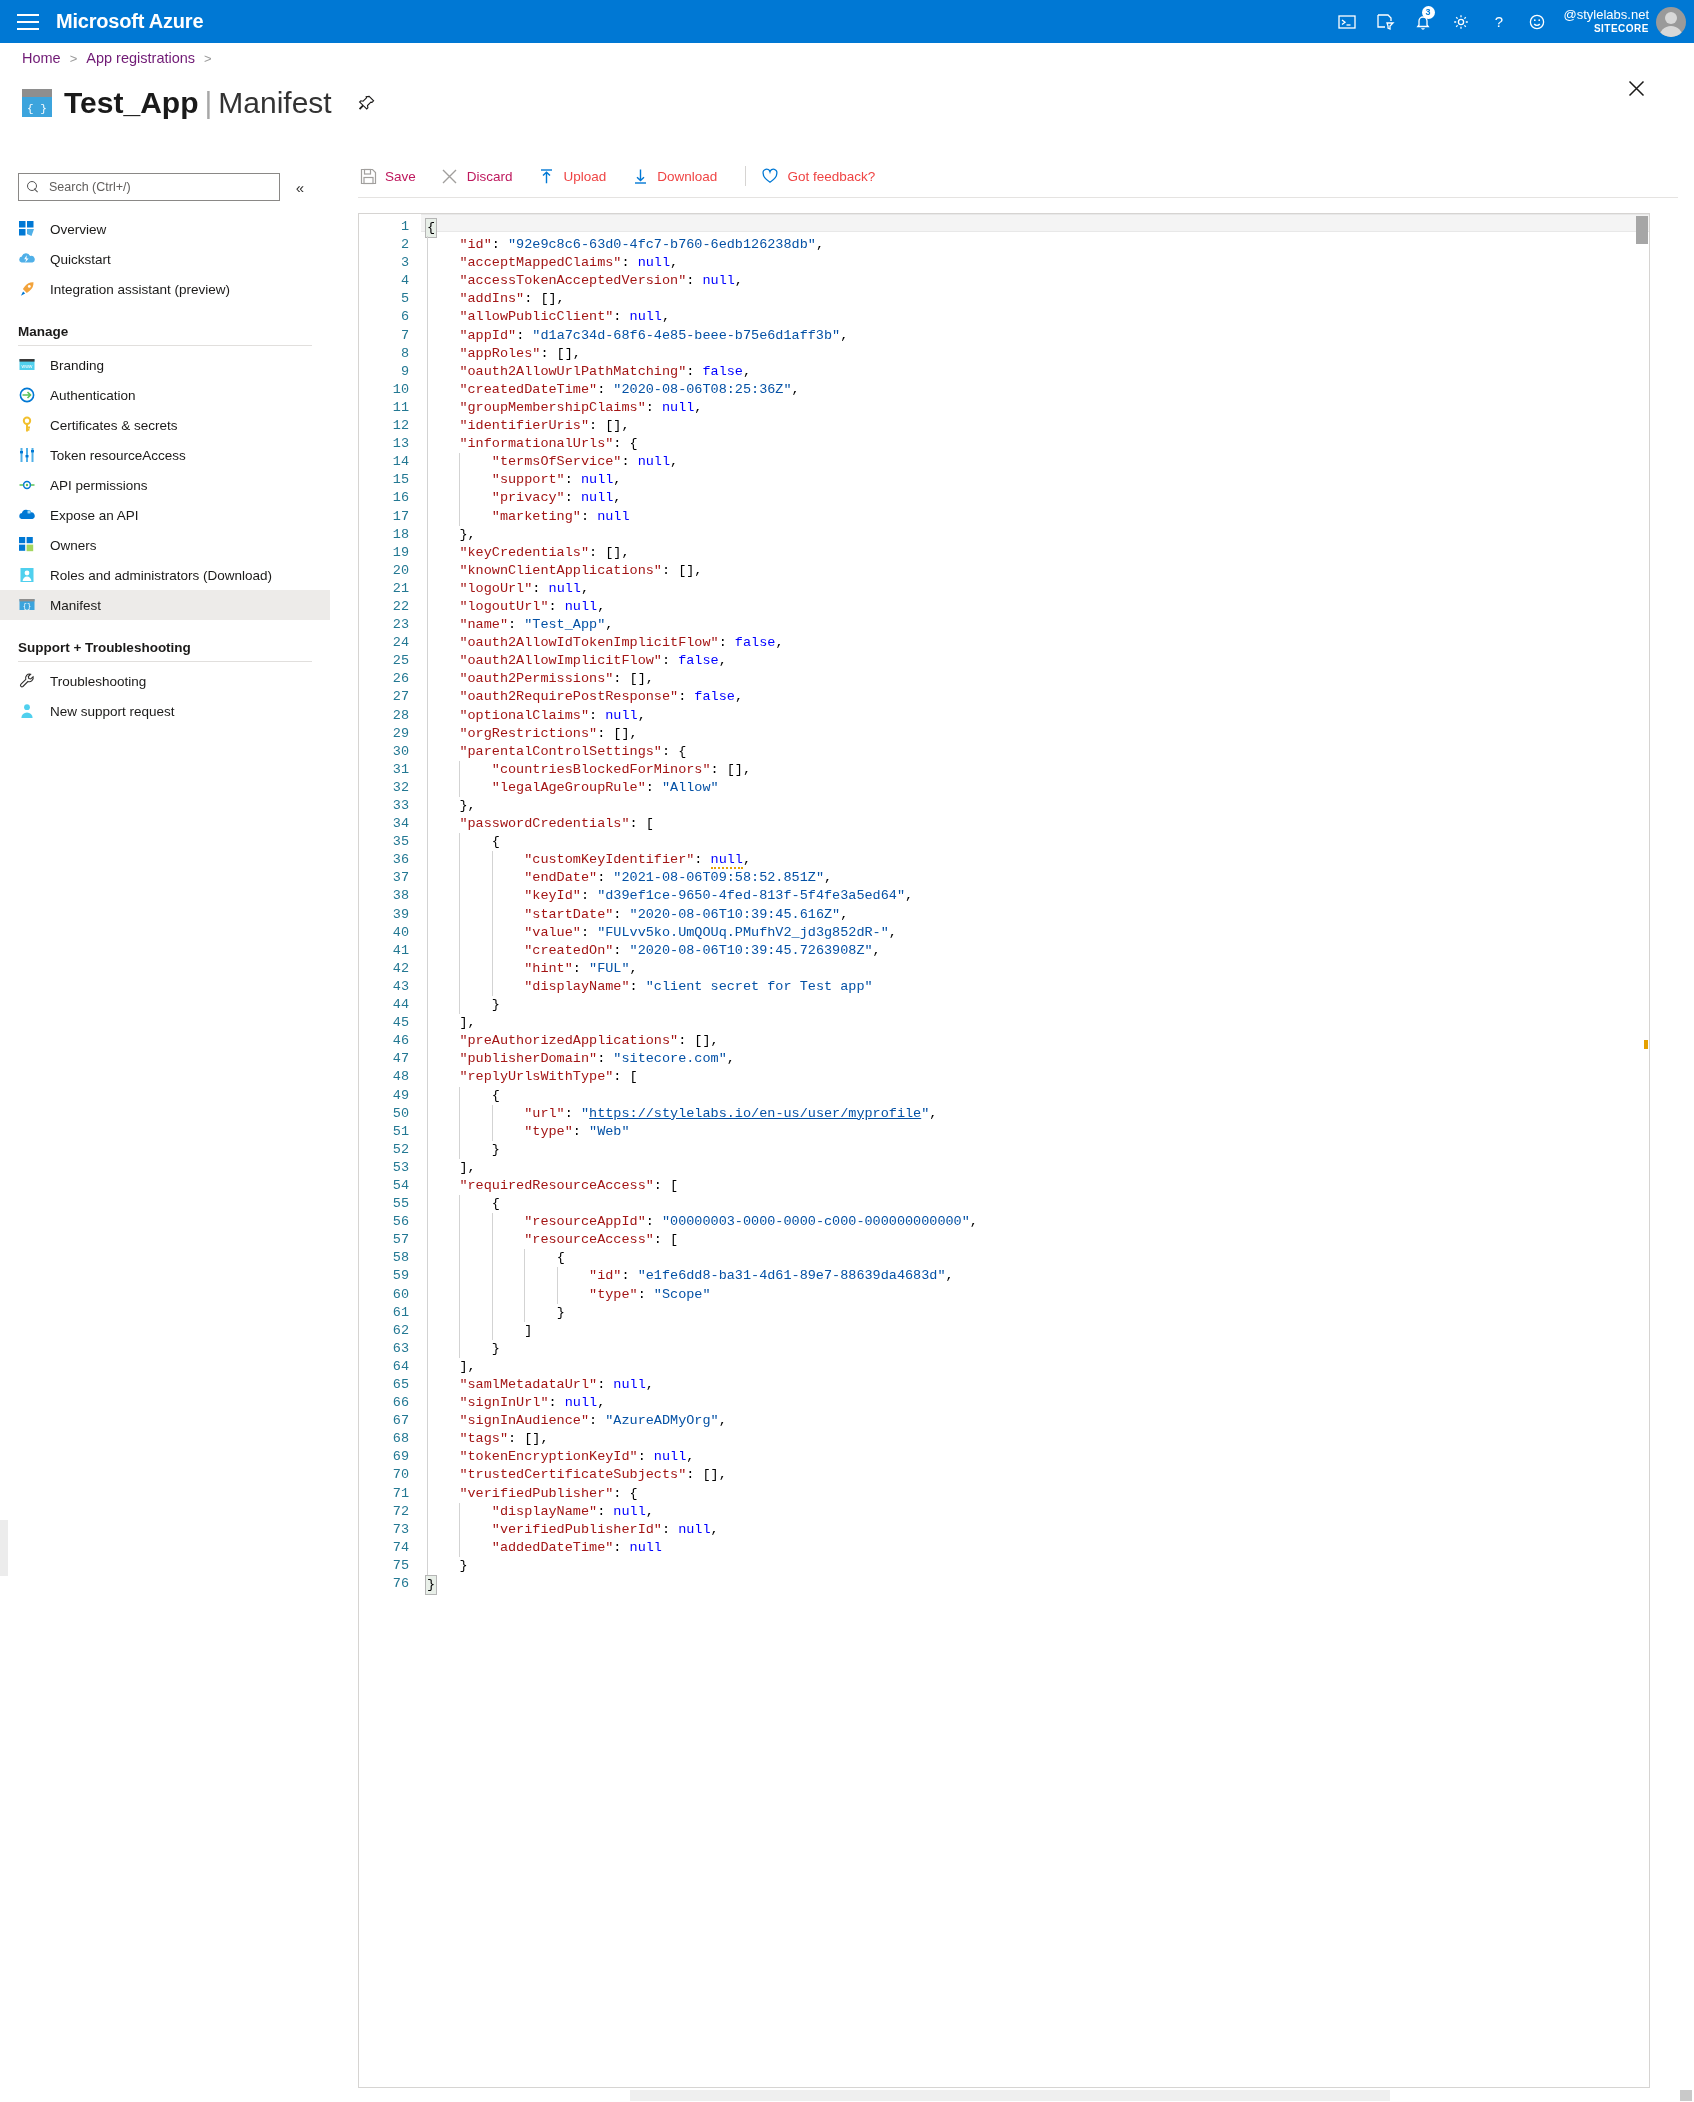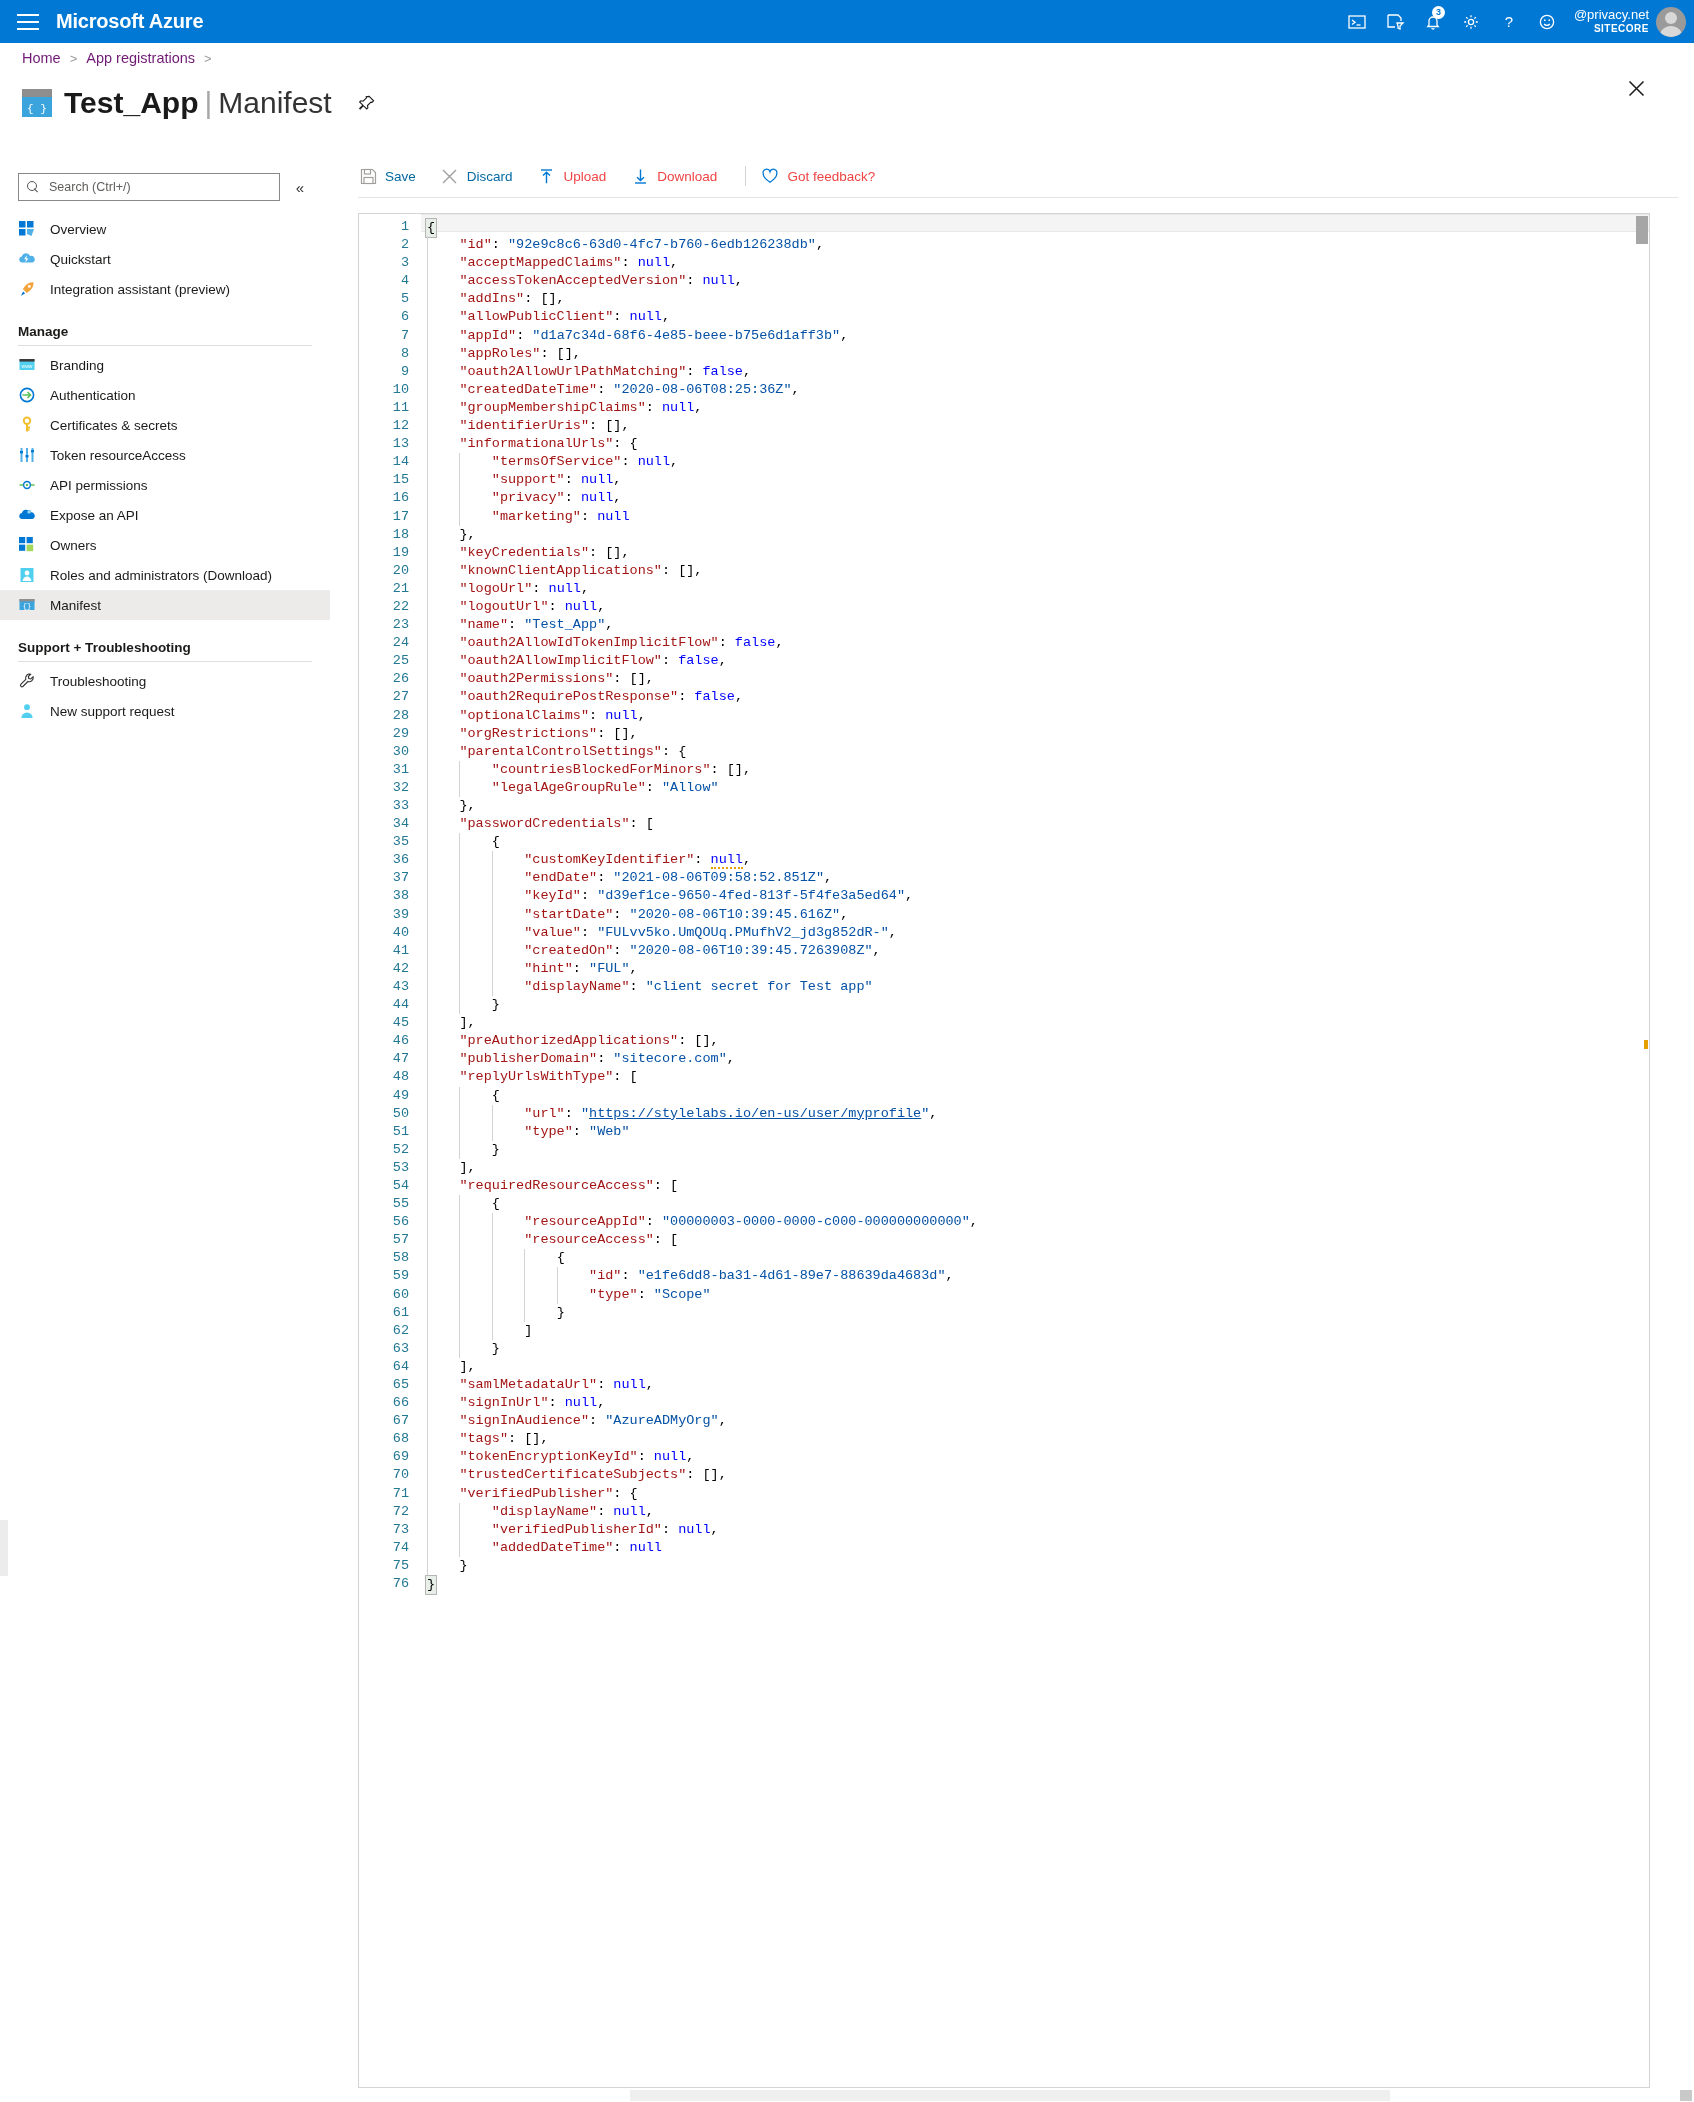--- a/index.html
+++ b/index.html
@@ -174,21 +174,21 @@
   
   #content { position:absolute; left:330px; top:155px; right:0; bottom:0; background:#fff; }
 
   #toolbar {
     display:flex; align-items:center; height:42px; padding-left:28px; gap:0px;
   }
   .tbbtn {
     display:flex; align-items:center; height:42px; padding:0 14px 0 0;
     margin-right:10px; font-size:13.5px; cursor:pointer; color:#ef4444;
   }
-  .tbbtn.disabled { color:#0369a1; cursor:default; }
+  .tbbtn.disabled { color:#be185d; cursor:default; }
   .tbicon { width:20px; height:20px; margin-right:7px; display:flex; align-items:center; justify-content:center; flex:0 0 auto;}
   .tbsep { width:1px; height:20px; background:#d6d4d2; margin:0 14px 0 4px; }
   #toolbarline { height:1px; background:#e5e3e1; margin:0 16px 0 28px; }
 
   #desc {
     padding: 18px 40px 0 28px; font-size:13px; color:#1b1a19; line-height:1.5;
     max-width: 1240px;
   }
   #desc a { color:#0066cc; text-decoration:none; outline:1px dotted #0066cc; cursor:pointer; }
 
@@ -287,21 +287,21 @@
     <div class="topicon">
       <svg width="20" height="20" viewBox="0 0 20 20">
           <circle cx="10" cy="10" r="6.6" fill="none" stroke="#fff" stroke-width="1.3"></circle>
           <circle cx="7.8" cy="8.2" r="0.85" fill="#fff"></circle>
           <circle cx="12.2" cy="8.2" r="0.85" fill="#fff"></circle>
           <path d="M7.2 12a3.6 3.6 0 005.6 0" fill="none" stroke="#fff" stroke-width="1.3"></path>
         </svg>
     </div>
     <div id="account">
       <div id="accounttext">
-        <div id="accountemail">@privacy.net</div>
+        <div id="accountemail">@stylelabs.net</div>
         <div id="accountorg">SITECORE</div>
       </div>
       <div id="avatar"></div>
     </div>
   </div>
 </div>
 
 <div id="breadcrumb">
   <a>Home</a>
   <span class="sep">&gt;</span>

